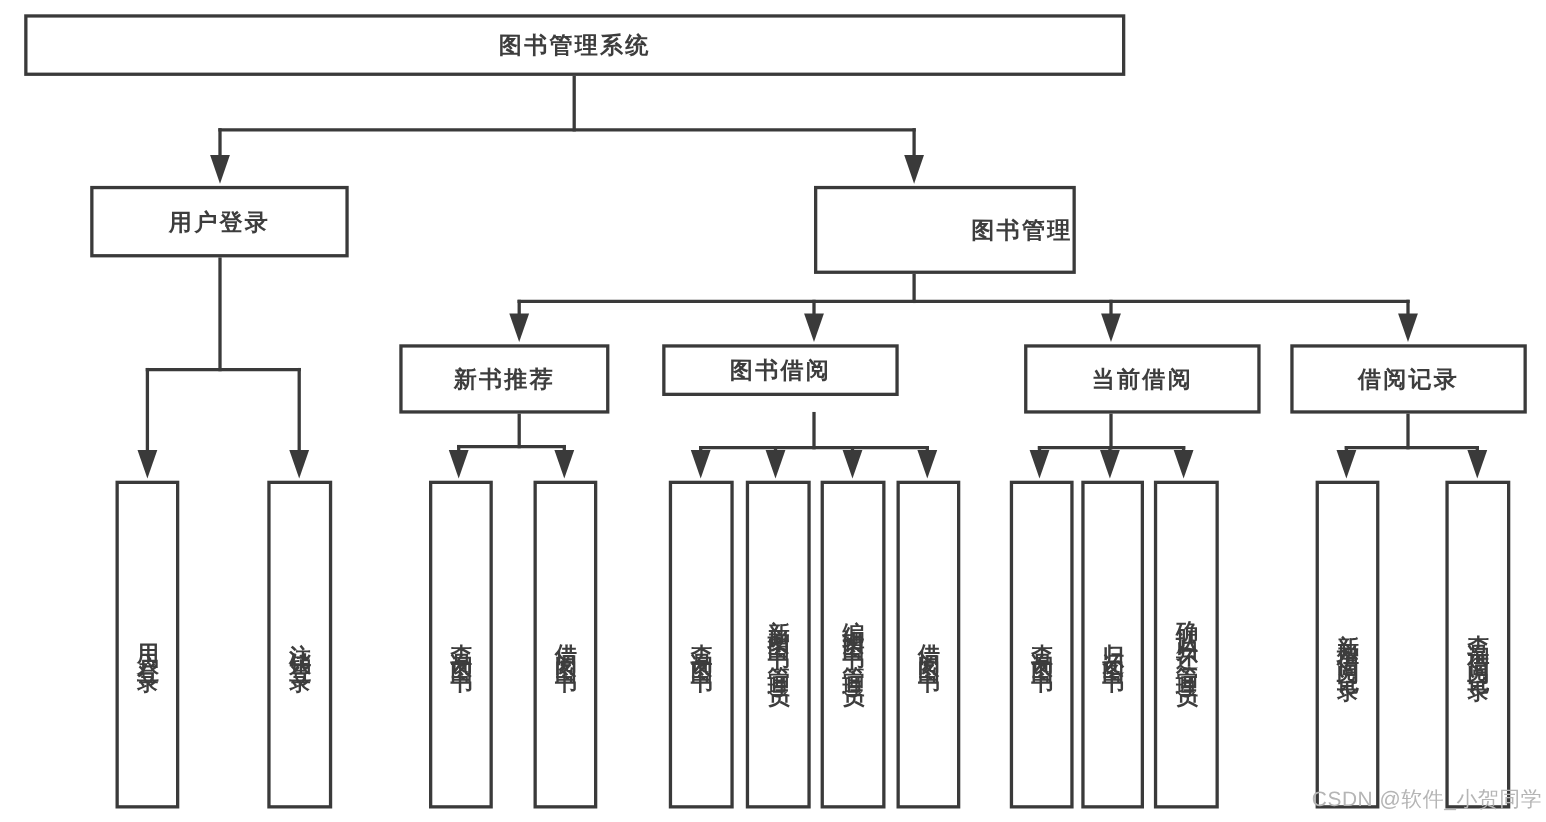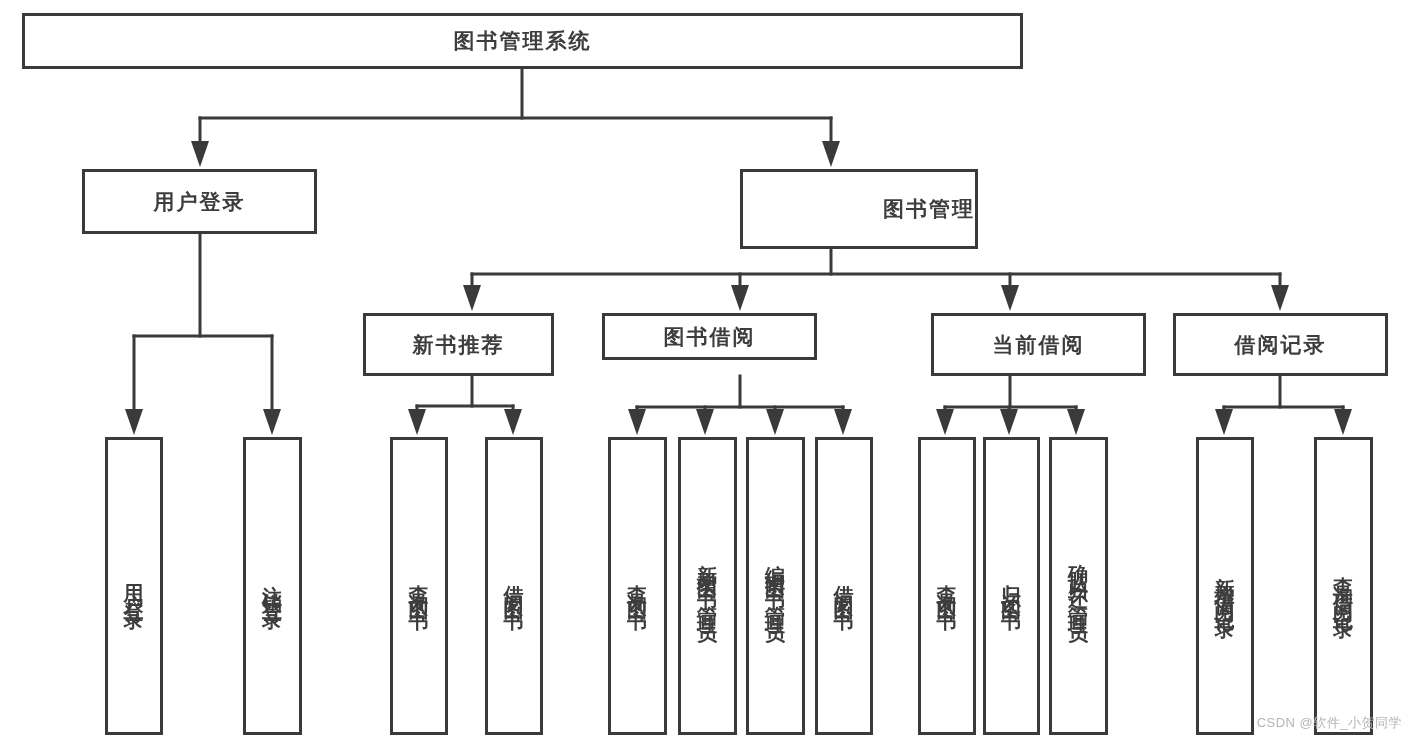--- a/index.html
+++ b/index.html
@@ -37,21 +37,21 @@
     writing-mode: vertical-lr;
     text-orientation: mixed;
     font-size: 20px;
     letter-spacing: 0.42em;
     line-height: 1;
   }
   .watermark {
     position: absolute;
     right: 3px;
     top: 714px;
-    font-size: 13px;
+    font-size: 19px;
     letter-spacing: 0.5px;
     color: var(--watermark, #b5b5b5);
     z-index: 5;
     white-space: nowrap;
   }
 </style>
 </head>
 <body>
 
 <div class="canvas">

